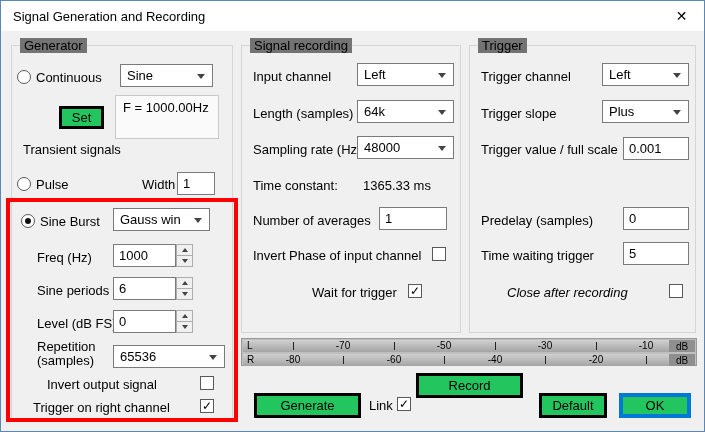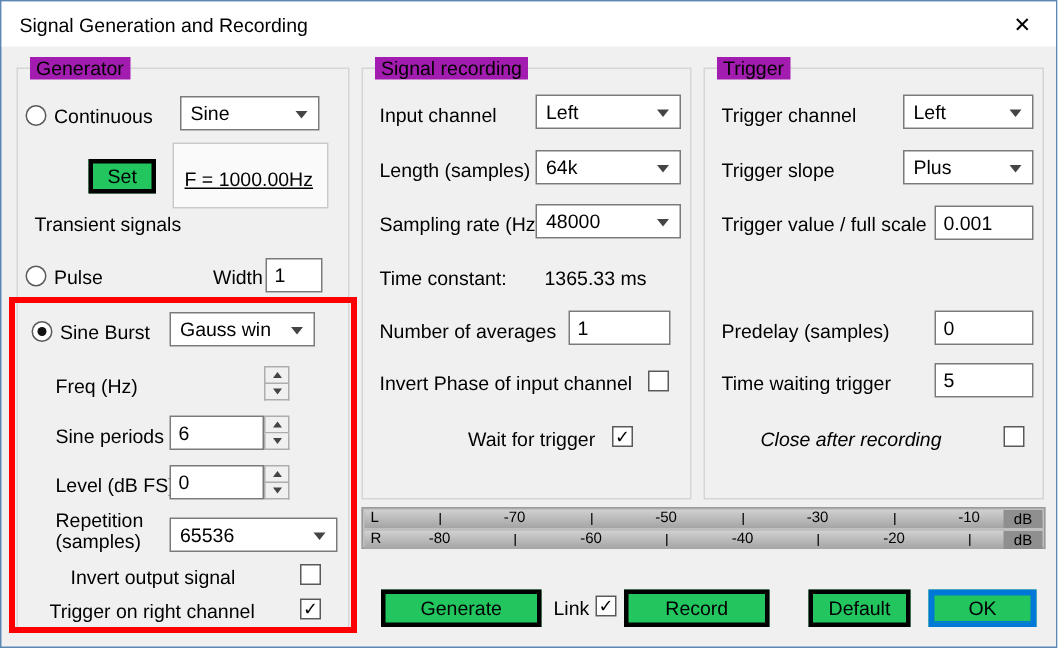--- a/index.html
+++ b/index.html
@@ -7,40 +7,40 @@
   .dialog {
     position: relative; width: 705px; height: 432px;
     background: #f0f0f0; border: 1px solid #5b87b5; overflow: hidden;
     font-size: 13px; color: #000;
   }
   .titlebar { position: absolute; left: 0; top: 0; width: 100%; height: 30px; background: #ffffff; }
   .title { position: absolute; left: 12px; top: 8px; font-size: 13px; white-space: nowrap; }
   .close-btn { position: absolute; right: 0; top: 0; width: 45px; height: 30px;
     display: flex; align-items: center; justify-content: center; font-size: 14px; cursor: pointer; }
   .grp { position: absolute; border: 1px solid #d5d5d5; }
-  .grp-title { position: absolute; top: -8px; left: 8px; background: #a21caf; padding: 0 4px; font-size: 13px; white-space: nowrap; }
+  .grp-title { position: absolute; top: -8px; left: 8px; background: #737373; padding: 0 4px; font-size: 13px; white-space: nowrap; }
   .lbl { position: absolute; font-size: 13px; white-space: nowrap; line-height: 15px; }
   .combo { position: absolute; height: 23px; background: #fff; border: 1px solid #7a7a7a; padding: 3px 20px 0 6px; font-size: 13px; cursor: default; }
   .chev { position: absolute; right: 7px; top: 9px; width: 0; height: 0;
     border-left: 4px solid transparent; border-right: 4px solid transparent; border-top: 5px solid #444; }
   .field { position: absolute; height: 23px; background: #fff; border: 1px solid #7a7a7a; padding: 0 5px;
     font-family: "Liberation Sans", sans-serif; font-size: 13px; outline: none; }
   .spin { position: absolute; width: 17px; height: 23px; display: flex; flex-direction: column; }
   .sbtn { flex: 1; background: #f0f0f0; border: 1px solid #adadad; display: flex; align-items: center; justify-content: center; cursor: pointer; }
   .sbtn + .sbtn { border-top: none; }
   .arr-up { width: 0; height: 0; border-left: 3px solid transparent; border-right: 3px solid transparent; border-bottom: 4px solid #444; }
   .arr-dn { width: 0; height: 0; border-left: 3px solid transparent; border-right: 3px solid transparent; border-top: 4px solid #444; }
   .rad { position: absolute; width: 14px; height: 14px; border: 1px solid #595959; border-radius: 50%; background: #fff; cursor: pointer; }
   .rad.on::after { content: ""; position: absolute; left: 3px; top: 3px; width: 6px; height: 6px; background: #111; border-radius: 50%; }
   .chk { position: absolute; width: 14px; height: 14px; border: 1px solid #595959; background: #fff; font-size: 12px; line-height: 12px; text-align: center; cursor: pointer; }
   .tick { display: block; margin-top: 0px; }
   .btn { position: absolute; background: #22c55e; border: 3px solid #000000; font-size: 13px;
     display: flex; align-items: center; justify-content: center; cursor: pointer; }
   .btn.primary { border-color: var(--accent, #0078d7); box-shadow: inset 0 0 0 1px var(--accent, #0078d7); }
-  .readout { position: absolute; background: #fafafa; border: 1px solid #c9c9c9; font-size: 13px; padding: 16px 7px; text-decoration: underline; }
+  .readout { position: absolute; background: #fafafa; border: 1px solid #c9c9c9; font-size: 13px; padding: 4px 7px; }
   .annotation { position: absolute; border: 4px solid var(--annotation, #f00); z-index: 9; pointer-events: none; }
   .meter { position: absolute; left: 240px; top: 337px; width: 456px; height: 28px; background: #bfbfbf; border: 1px solid #999; }
   .mrow { position: absolute; left: 1px; right: 1px; height: 12px; background: linear-gradient(#d0d0d0, #a4a4a4); }
   .mch { position: absolute; left: 4px; top: 0; font-size: 10px; line-height: 12px; }
   .mlabel { position: absolute; top: 0; transform: translateX(-50%); font-size: 10px; line-height: 12px; }
   .mtick { position: absolute; top: 2px; width: 1px; height: 8px; background: #222; }
   .mcap { position: absolute; right: 0; top: 0; width: 26px; height: 100%; background: #8f8f8f;
     display: flex; align-items: center; justify-content: center; font-size: 10px; }
 </style>
 </head>
@@ -75,20 +75,21 @@
   <input class="field" style="left: 176px; top: 171px; width: 38px;" value="1">
 
   <div class="rad on" style="left:20px;top:213px;"></div>
   <span class="lbl" style="left:39px;top:213px;">Sine Burst</span>
   <div class="combo" style="left:112px;top:207px;width:97px;">
     <span>Gauss win</span>
     <span class="chev"></span>
   </div>
 
   <span class="lbl" style="left:36px;top:249px;">Freq (Hz)</span>
+  <input class="field" style="left: 112px; top: 243px; width: 63px;" value="1000">
   <div class="spin" style="left:175px;top:243px;">
     <div class="sbtn">
         <span class="arr-up"></span>
       </div>
     <div class="sbtn">
         <span class="arr-dn"></span>
       </div>
   </div>
 
   <span class="lbl" style="left:36px;top:282px;">Sine periods</span>
@@ -203,19 +204,19 @@
       <span class="mtick" style="left:403px;"></span>
       <span class="mcap">dB</span>
     </div>
   </div>
 
   <div class="btn" style="left:253px;top:392px;width:107px;height:25px;">Generate</div>
   <span class="lbl" style="left:368px;top:397px;">Link</span>
   <div class="chk" style="left:396px;top:396px;">
     <span class="tick">✓</span>
   </div>
-  <div class="btn" style="left:415px;top:392px;width:97px;height:25px;">Record</div>
+  <div class="btn" style="left:415px;top:372px;width:107px;height:25px;">Record</div>
   <div class="btn" style="left:538px;top:392px;width:68px;height:25px;">Default</div>
   <div class="btn primary" style="left:618px;top:392px;width:72px;height:25px;">OK</div>
 
   <div class="annotation" style="left:5px;top:197px;width:232px;height:224px;"></div>
 
 </div>
 
 </body></html>

